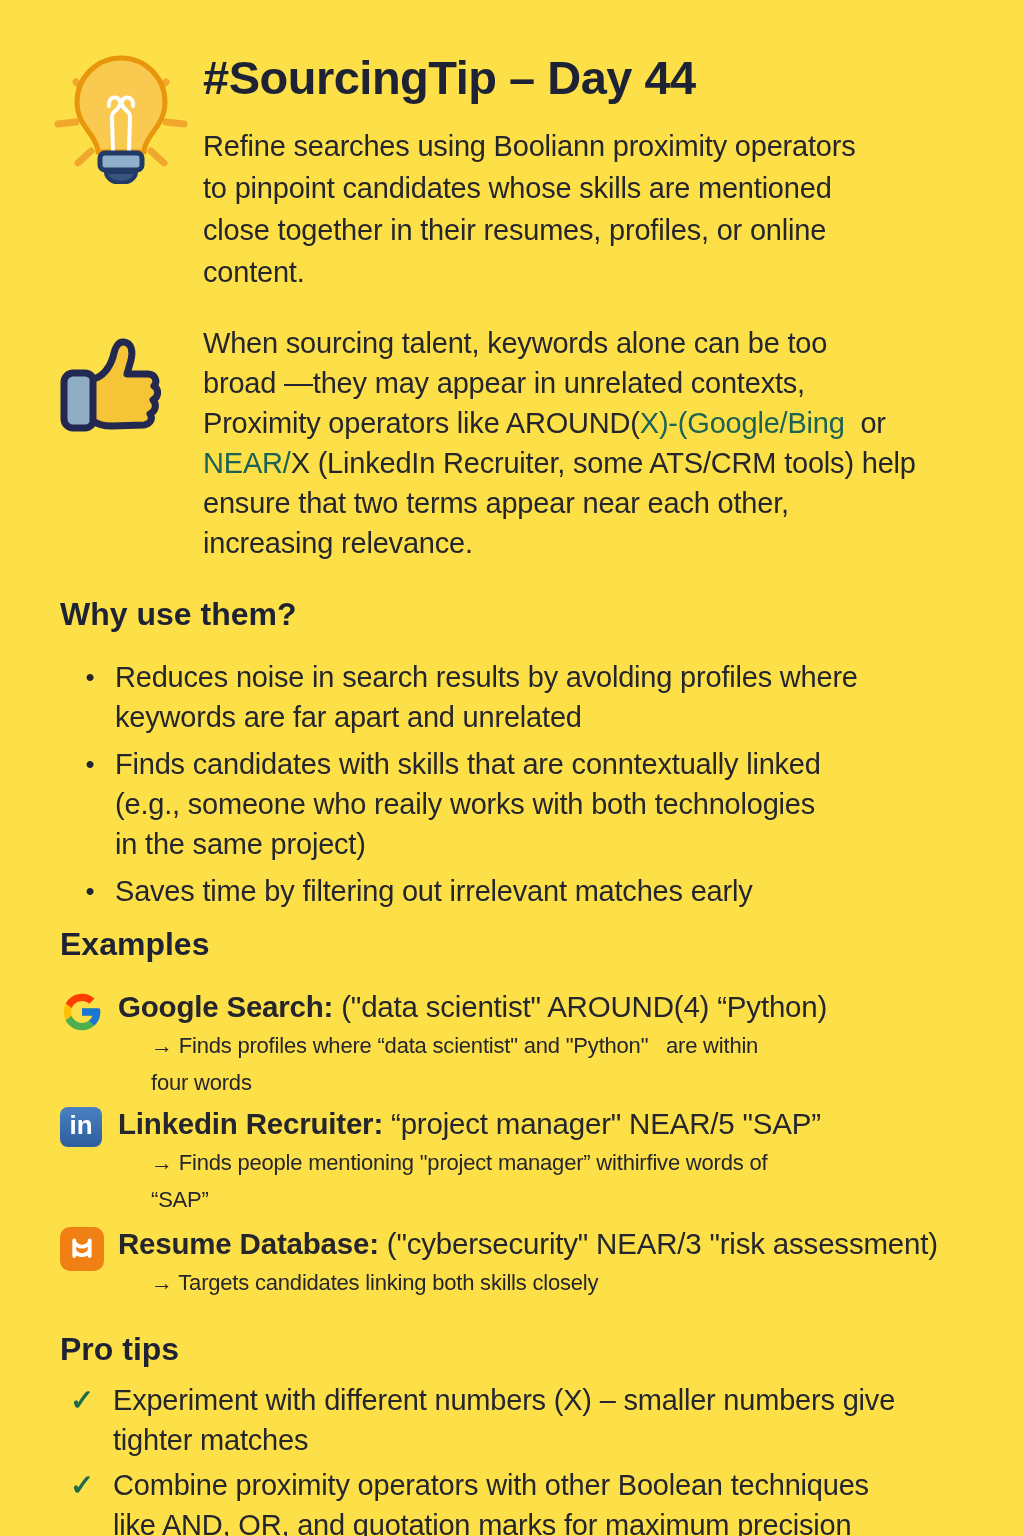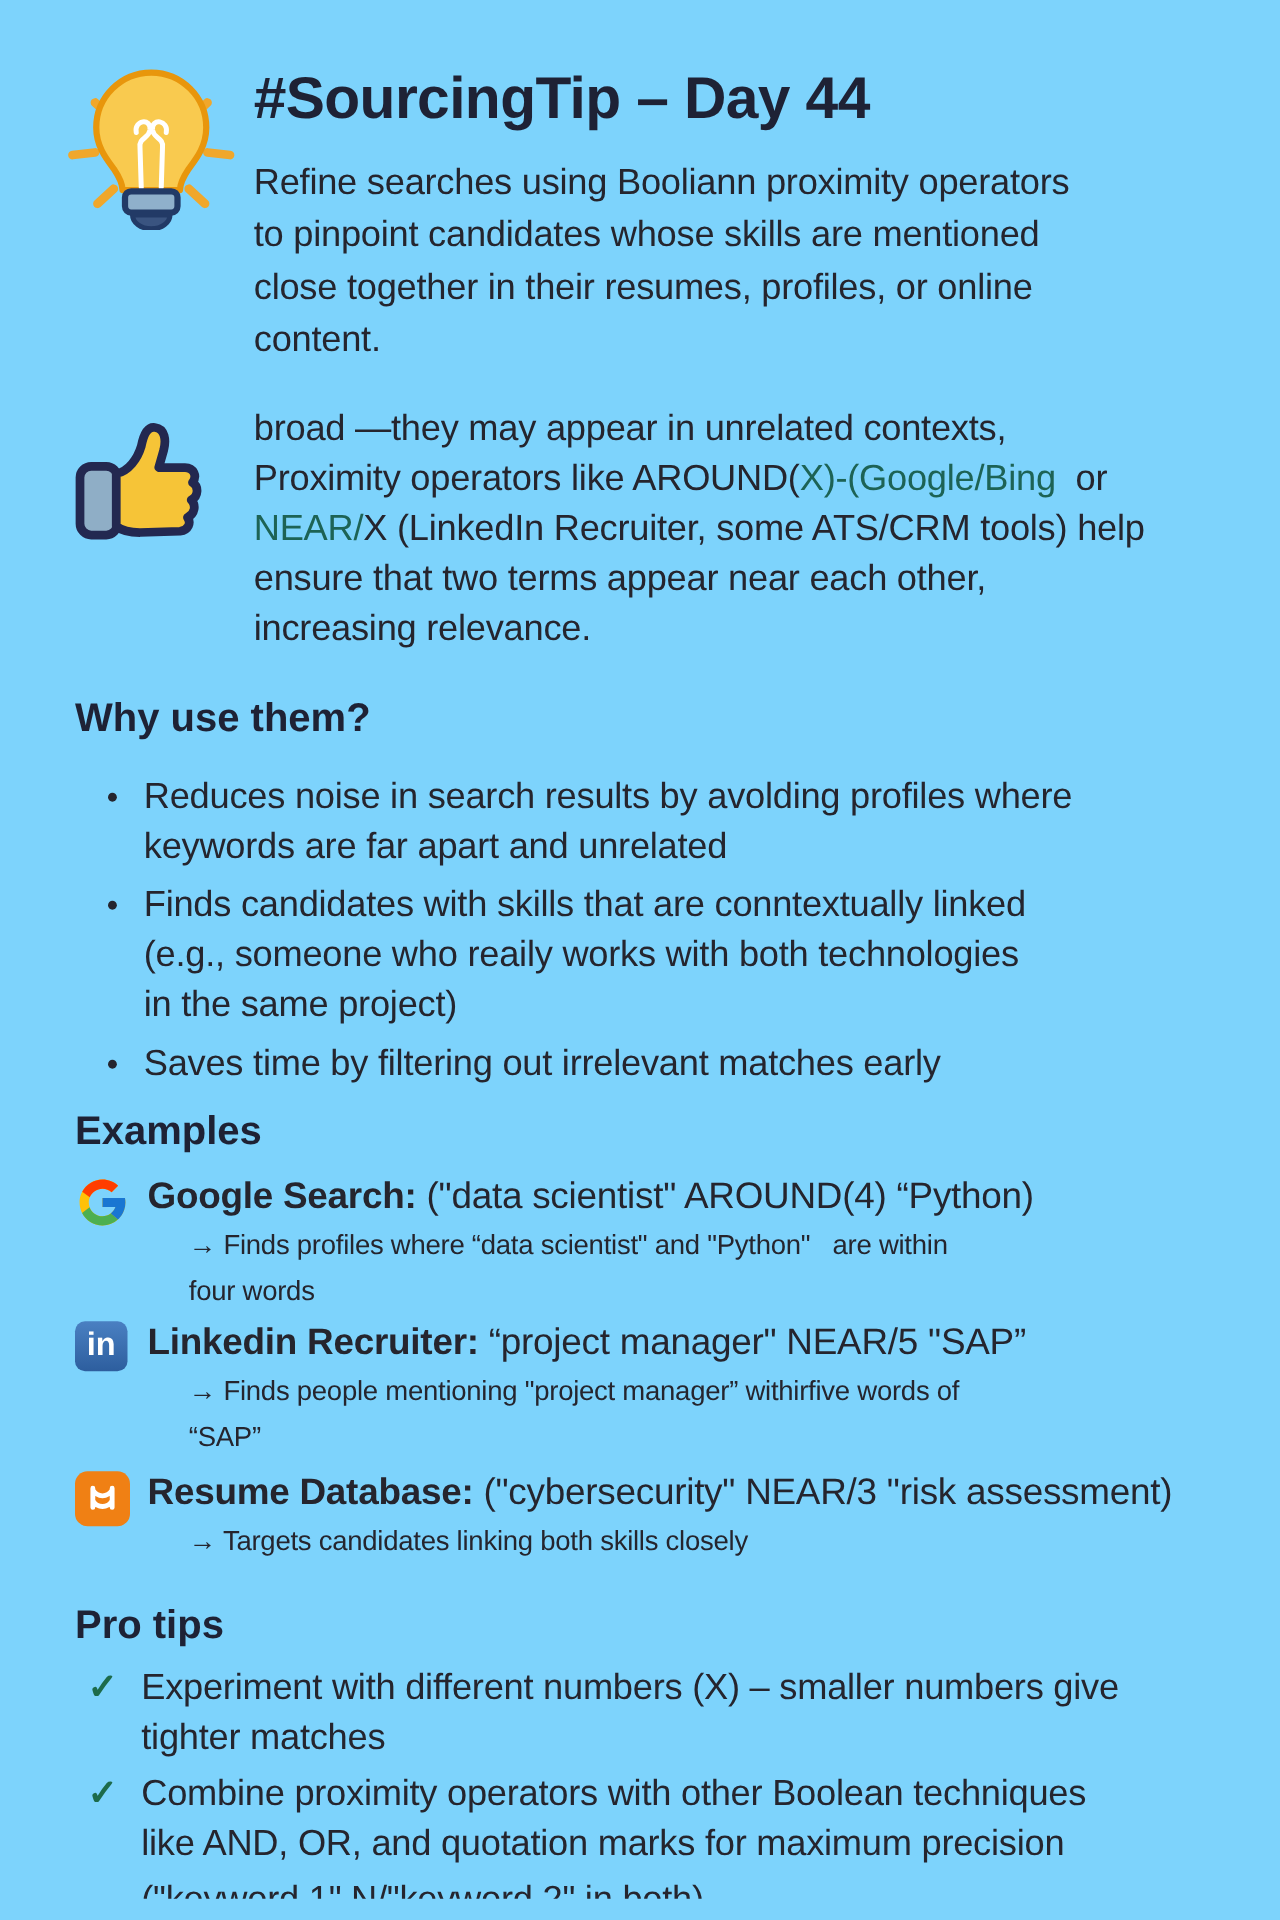--- a/index.html
+++ b/index.html
@@ -4,21 +4,21 @@
 <style>
   html,body{margin:0;padding:0;}
   body{
     font-family:"Liberation Sans", sans-serif;
     background:#f8f5ed;
   }
   .page{
     position:relative;
     width:1024px;height:1536px;
     overflow:hidden;
-    background:#7dd3fc;
+    background:#fde047;
     color:#25252e;
   }
   .inner{padding:46px 38px 0 60px;}
 
   .row{display:flex;}
   .icon-col{flex:0 0 143px;width:143px;}
 
   h1{
     margin:6px 0 20px 0;
     font-size:47px;line-height:1.12;
@@ -28,21 +28,21 @@
   .para .ln{font-size:29px;line-height:42px;letter-spacing:-0.2px;}
   .para2 .ln{font-size:29px;line-height:40px;letter-spacing:-0.2px;}
   .green{color:#1d6355;}
 
   h2{
     margin:0;
     font-size:32px;line-height:38px;
     font-weight:700;color:#1e2235;
   }
   .sec-why h2{margin-top:32px;margin-bottom:24px;}
-  .sec-examples h2{margin-top:14px;margin-bottom:14px;}
+  .sec-examples h2{margin-top:14px;margin-bottom:24px;}
   .sec-protips h2{margin-top:29px;margin-bottom:12px;}
 
   .plain-list{margin:0;padding:0 0 0 22px;list-style:none;}
   .plain-list li{display:flex;gap:17px;margin-bottom:7px;}
   .marker{
     flex:0 0 16px;width:16px;text-align:center;
     font-size:26px;line-height:40px;color:#25252e;
   }
   .li-lines .ln{font-size:29px;line-height:40px;letter-spacing:-0.2px;}
 
@@ -114,20 +114,21 @@
     </div>
 
     <div class="row" style="margin-top:30px">
       <div class="icon-col">
         <svg width="110" height="115" viewBox="0 0 110 115" style="margin:8px 0 0 -2px">
           <rect x="6" y="42" width="30" height="55" rx="9" fill="#8faec6" stroke="#232850" stroke-width="7"></rect>
           <path d="M35,90 L35,48 C45,46 52,36 55,26 C57,16 60,10 66,11 C74,12 75,21 73,29 L69,43 L90,43 C97,43 100,50 96,55 C101,58 101,66 95,69 C99,73 98,80 92,83 C95,87 93,93 86,94 L54,95 C47,95 40,94 35,90 Z" fill="#f6c437" stroke="#232850" stroke-width="7" stroke-linejoin="round"></path>
         </svg>
       </div>
       <div class="content-col para2">
+        <span class="ln">When sourcing talent, keywords alone can be too</span>
         <span class="ln">broad —they may appear in unrelated contexts,</span>
         <span class="ln"><span>Proximity operators like AROUND(</span><span class="green">X)-(Google/Bing</span><span>  or</span></span>
         <span class="ln"><span class="green">NEAR/</span><span>X (LinkedIn Recruiter, some ATS/CRM tools) help</span></span>
         <span class="ln">ensure that two terms appear near each other,</span>
         <span class="ln">increasing relevance.</span>
       </div>
     </div>
 
     <section class="sec-why">
       <h2>Why use them?</h2>

